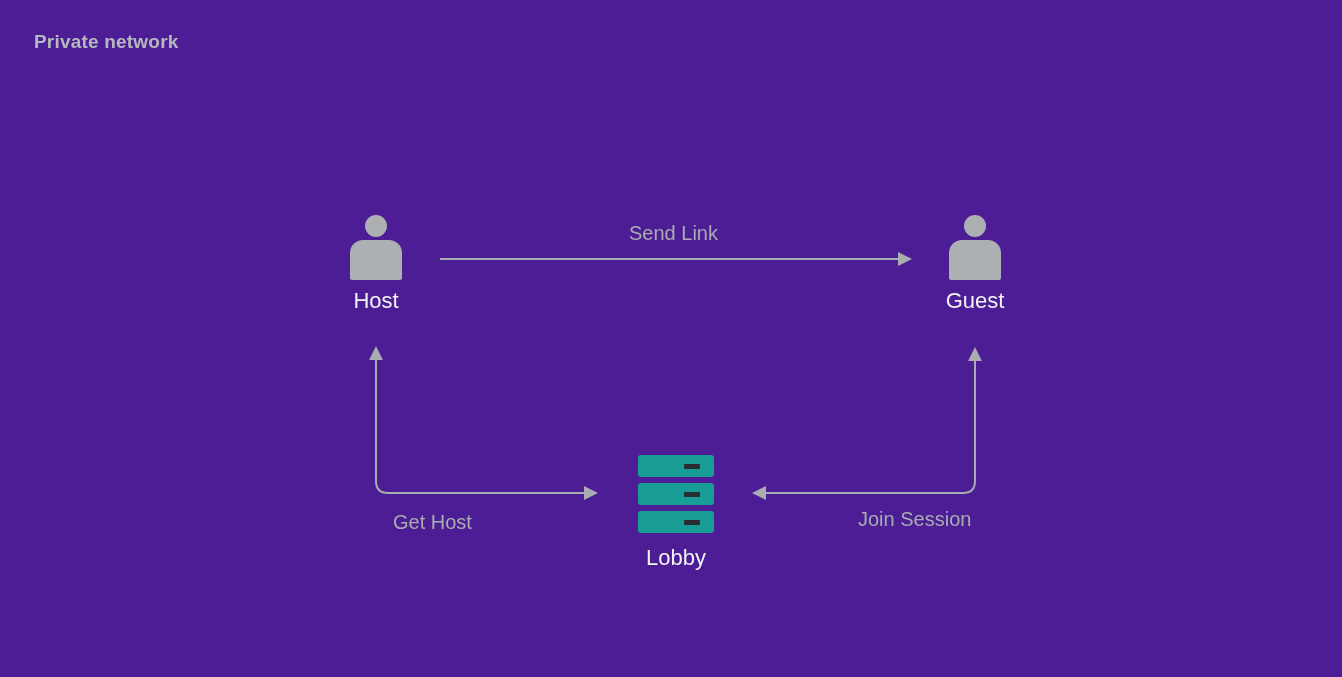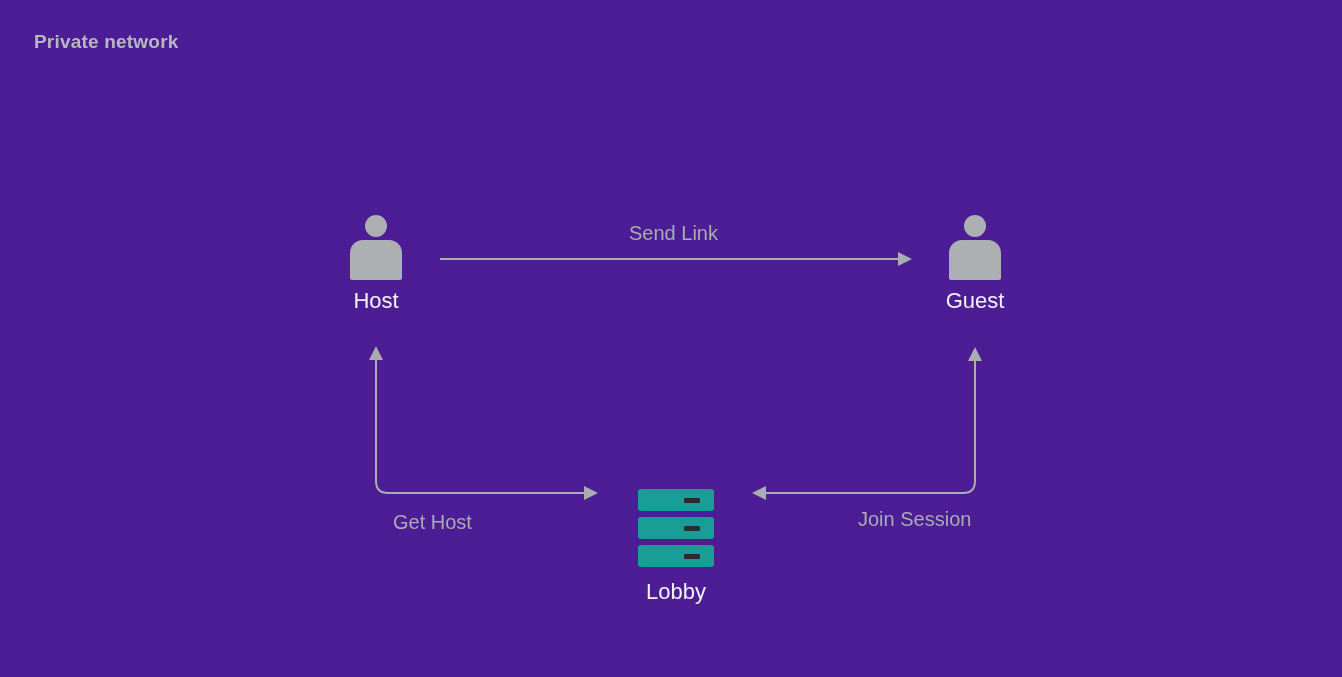--- a/index.html
+++ b/index.html
@@ -157,21 +157,21 @@
   </div>
 
   <div class="node node-person" style="left:923px; top:215px;">
     <div class="person-icon">
       <div class="person-head"></div>
       <div class="person-body"></div>
     </div>
     <div class="node-label">Guest</div>
   </div>
 
-  <div class="node node-server" style="left:616px; top:455px;margin-top:34px;">
+  <div class="node node-server" style="left:616px; top:455px;">
     <div class="server-icon">
       <div class="server-bar">
         <span class="server-led"></span>
       </div>
       <div class="server-bar">
         <span class="server-led"></span>
       </div>
       <div class="server-bar">
         <span class="server-led"></span>
       </div>

